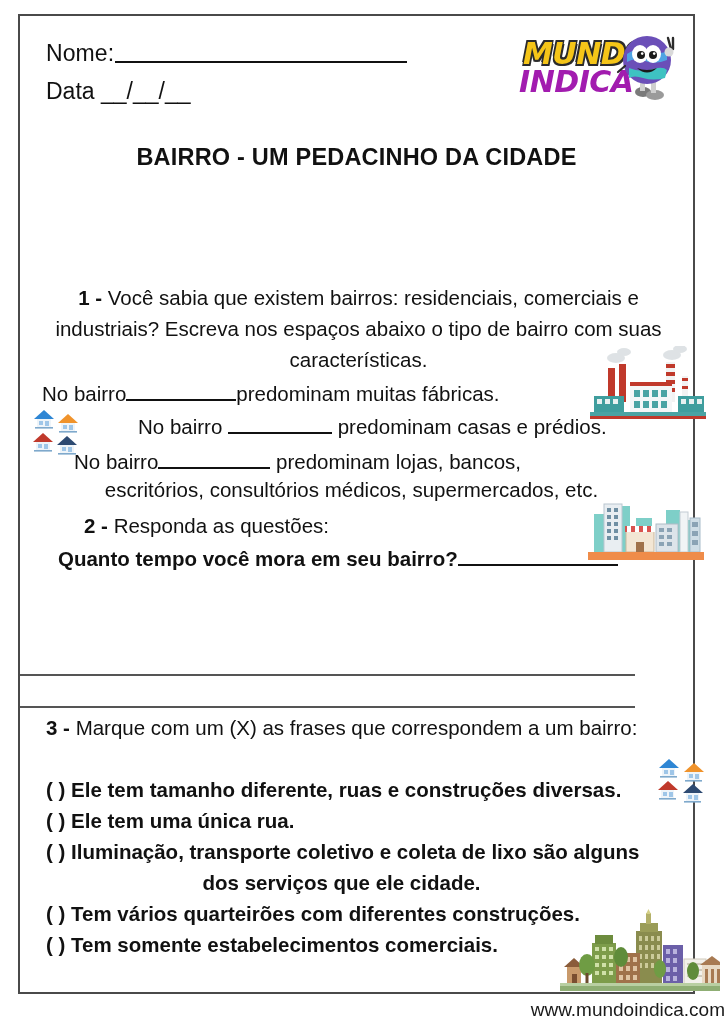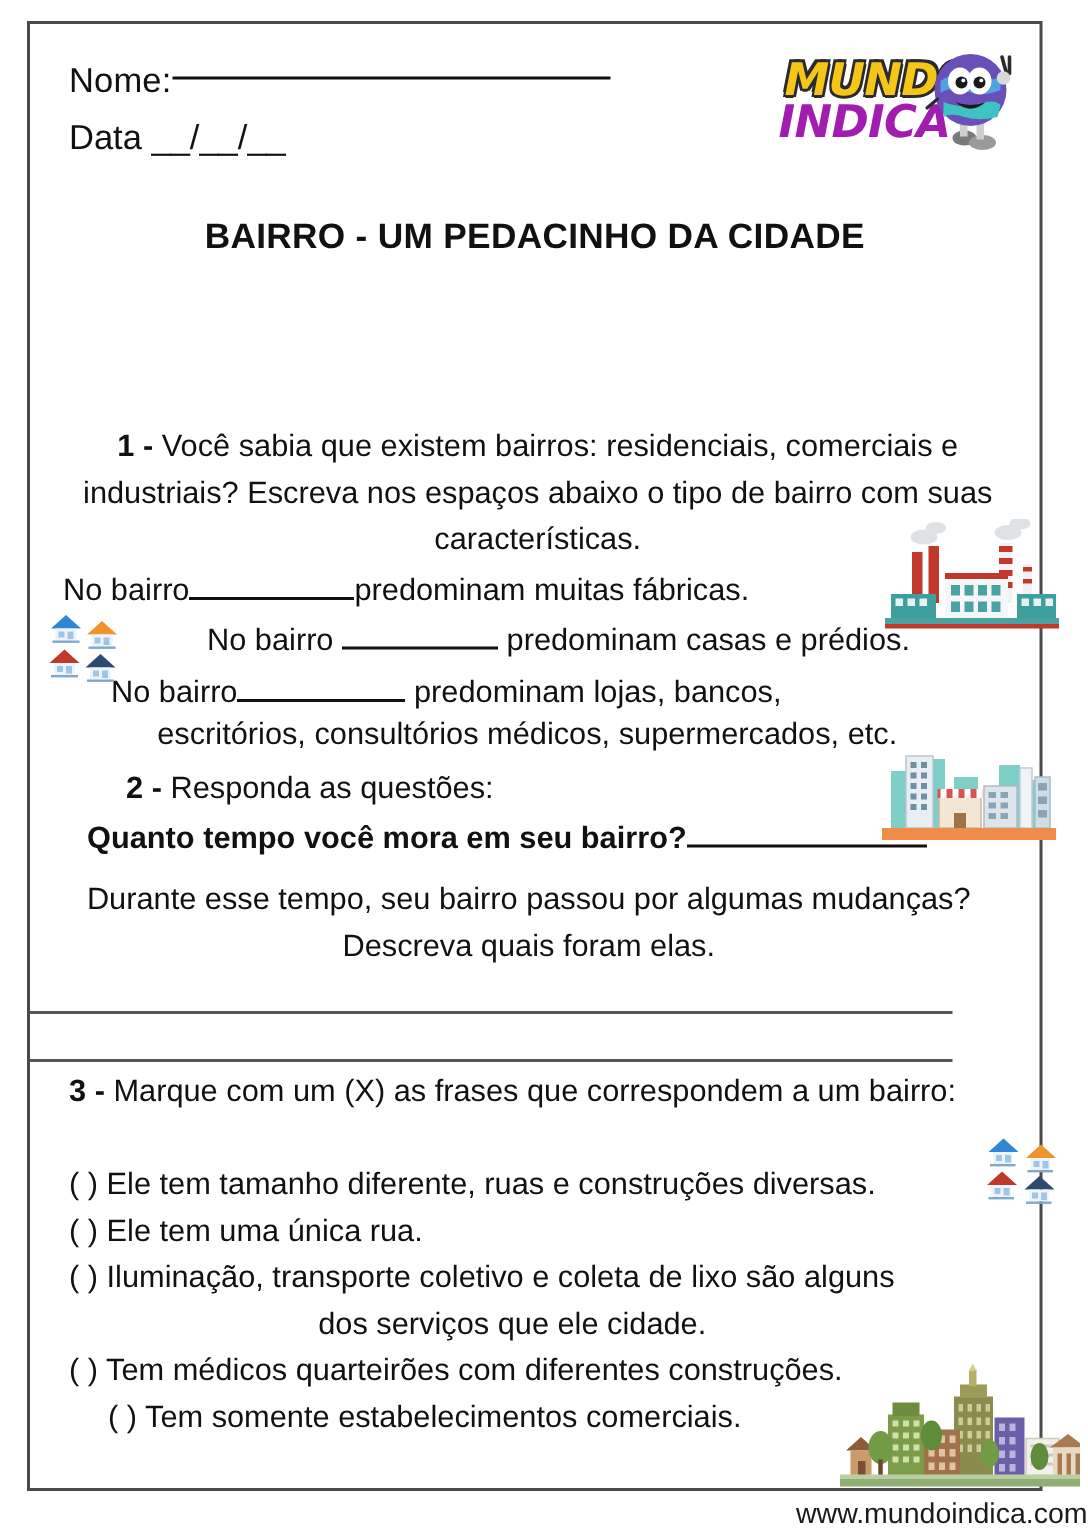--- a/index.html
+++ b/index.html
@@ -31,21 +31,21 @@
 
   
   .hdr {
     position: absolute;
     left: 0; top: 0; right: 0;
     height: 108px;
   }
   .name-row {
     position: absolute;
     left: 26px; top: 24px;
-    display: flex; align-items: center;
+    display: flex; align-items: flex-end;
     font-size: 23px;
     letter-spacing: .1px;
   }
   .name-label { white-space: nowrap; }
   .name-rule {
     display: inline-block;
     width: 292px; height: 0;
     border-bottom: 2.6px solid #111;
     margin-left: 1px; margin-bottom: 4px;
   }
@@ -164,27 +164,28 @@
   .q3-head {
     position: absolute;
     left: 26px; top: 700px;
     font-size: 20.5px;
   }
   .opt {
     position: absolute;
     left: 26px;
     font-size: 20.5px;
     line-height: 30px;
+    font-weight: bold;
   }
   .o1 { top: 759px; }
   .o2 { top: 790px; }
   .o3 { top: 821px; right: 24px; }
   .o3b{ top: 852px; left: 0; right: 30px; text-align: center; }
   .o4 { top: 883px; }
-  .o5 { top: 914px; margin-left: 26px; }
+  .o5 { top: 914px; }
 
   
   .footer {
     position: absolute;
     left: 0; right: 0; top: 999px;
     text-align: right;
     font-size: 19px;
     color: #1a1a1a;
   }
 
@@ -259,35 +260,34 @@
 
     <div class="q2-head">
       <span class="qnum">2 -</span>
       <span>Responda as questões:</span>
     </div>
 
     <div class="q2-line1">
       <span>Quanto tempo você mora em seu bairro?</span><span class="blank b4"></span>
     </div>
 
-    <div class="q2-line2">Durante esse tempo, seu bairro passou por algumas mudanças? Descreva quais foram elas.</div>
 
     <div class="ans-rule r1"></div>
     <div class="ans-rule r2"></div>
 
     <div class="q3-head">
       <span class="qnum">3 -</span>
       <span>Marque com um (X) as frases que correspondem a um bairro:</span>
     </div>
 
     <div class="opt o1">( ) Ele tem tamanho diferente, ruas e construções diversas.</div>
     <div class="opt o2">( ) Ele tem uma única rua.</div>
     <div class="opt o3">( ) Iluminação, transporte coletivo e coleta de lixo são alguns</div>
     <div class="opt o3b">dos serviços que ele cidade.</div>
-    <div class="opt o4">( ) Tem médicos quarteirões com diferentes construções.</div>
+    <div class="opt o4">( ) Tem vários quarteirões com diferentes construções.</div>
     <div class="opt o5">( ) Tem somente estabelecimentos comerciais.</div>
 
     <svg class="ill ill-houses-1" viewBox="0 0 64 58">
       <g>
         <path d="M2 13 L12 4 L22 13 Z" fill="#2e86d4"></path>
         <rect x="5" y="13" width="14" height="8" fill="#eef4f9"></rect>
         <rect x="7" y="15" width="4" height="4" fill="#9fc6e8"></rect>
         <rect x="13" y="15" width="4" height="5" fill="#9fc6e8"></rect>
         <rect x="3" y="21" width="18" height="1.6" fill="#7fa9cc"></rect>
       </g>

